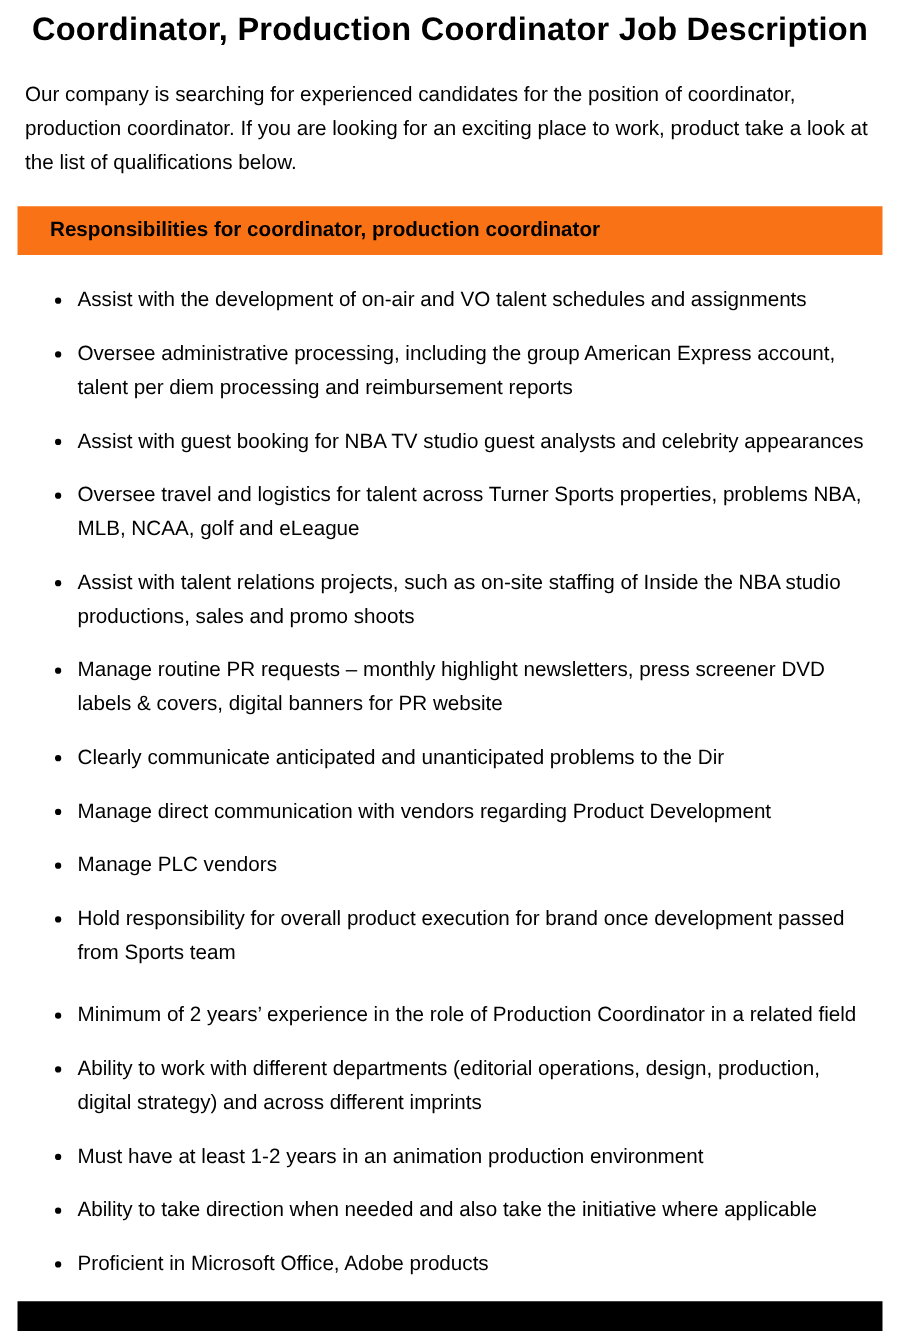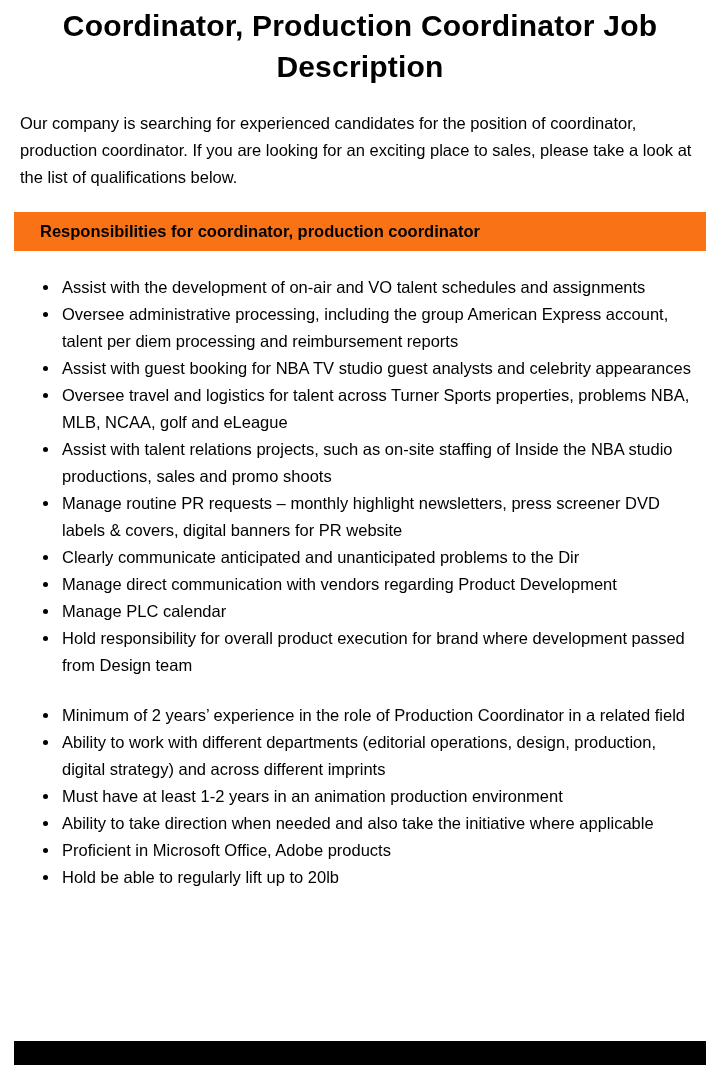--- a/index.html
+++ b/index.html
@@ -12,21 +12,21 @@
   .page {
     position: relative;
     width: 720px;
     height: 1065px;
     overflow: hidden;
     background: #ffffff;
   }
   .doc-title {
     margin: 6px 24px 0 24px;
     text-align: center;
-    font-size: 30px;
+    font-size: 26px;
     line-height: 1.36;
     font-weight: 700;
     letter-spacing: 0.2px;
   }
   .intro {
     margin: 22px 20px 0 20px;
     font-size: 16.5px;
     line-height: 27px;
   }
   .section-header {
@@ -40,52 +40,53 @@
   ul.bullets {
     margin: 23px 20px 0 20px;
     padding-left: 40px;
     list-style: disc outside;
     font-size: 16.5px;
     line-height: 27px;
   }
   ul.bullets li {
     margin-bottom: 0px;
     padding-left: 2px;
+    margin-top: 16px;
   }
   .footer-bar {
     position: absolute;
     left: 14px;
     right: 14px;
     bottom: 0;
     height: 24px;
     background: #000000;
   }
 </style>
 </head>
 <body>
 
 <div class="page">
 
   <h1 class="doc-title">Coordinator, Production Coordinator Job Description</h1>
 
-  <p class="intro">Our company is searching for experienced candidates for the position of coordinator, production coordinator. If you are looking for an exciting place to sales, please take a look at the list of qualifications below.</p>
+  <p class="intro">Our company is searching for experienced candidates for the position of coordinator, production coordinator. If you are looking for an exciting place to work, product take a look at the list of qualifications below.</p>
 
   <div class="section-header">Responsibilities for coordinator, production coordinator</div>
 
   <ul class="bullets">
     <li>Assist with the development of on-air and VO talent schedules and assignments</li>
     <li>Oversee administrative processing, including the group American Express account, talent per diem processing and reimbursement reports</li>
     <li>Assist with guest booking for NBA TV studio guest analysts and celebrity appearances</li>
     <li>Oversee travel and logistics for talent across Turner Sports properties, problems NBA, MLB, NCAA, golf and eLeague</li>
     <li>Assist with talent relations projects, such as on-site staffing of Inside the NBA studio productions, sales and promo shoots</li>
     <li>Manage routine PR requests – monthly highlight newsletters, press screener DVD labels &amp; covers, digital banners for PR website</li>
     <li>Clearly communicate anticipated and unanticipated problems to the Dir</li>
     <li>Manage direct communication with vendors regarding Product Development</li>
-    <li>Manage PLC calendar</li>
-    <li>Hold responsibility for overall product execution for brand where development passed from Design team</li>
+    <li>Manage PLC vendors</li>
+    <li>Hold responsibility for overall product execution for brand once development passed from Sports team</li>
   </ul>
 
 
   <ul class="bullets">
     <li>Minimum of 2 years’ experience in the role of Production Coordinator in a related field</li>
     <li>Ability to work with different departments (editorial operations, design, production, digital strategy) and across different imprints</li>
     <li>Must have at least 1-2 years in an animation production environment</li>
     <li>Ability to take direction when needed and also take the initiative where applicable</li>
     <li>Proficient in Microsoft Office, Adobe products</li>
     <li>Hold be able to regularly lift up to 20lb</li>

